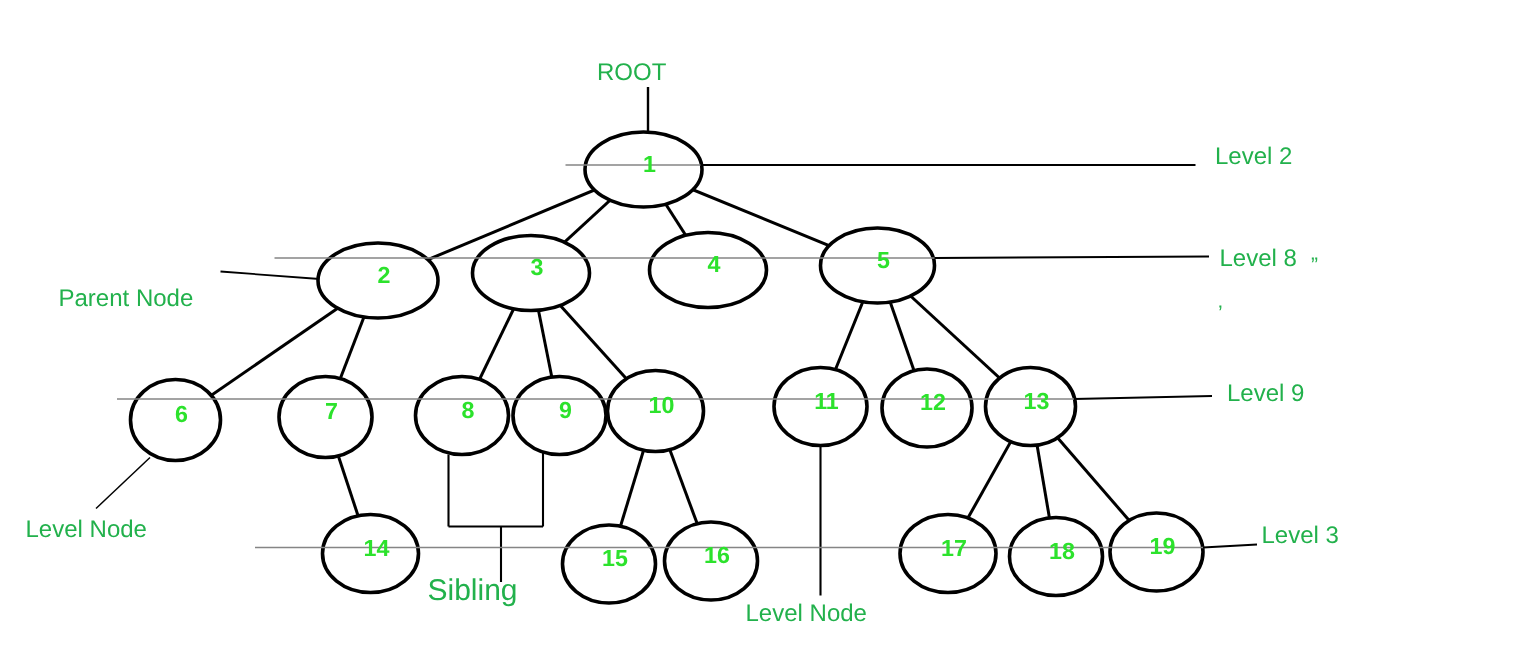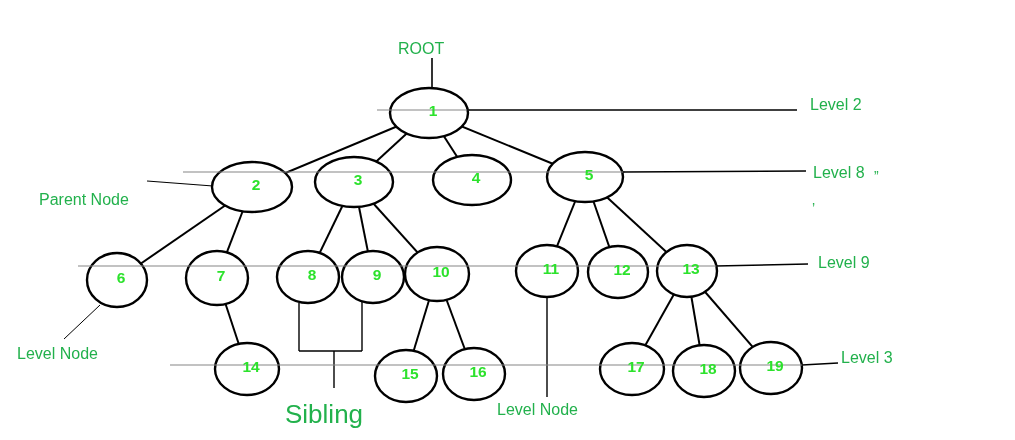--- a/index.html
+++ b/index.html
@@ -7,21 +7,21 @@
     position:relative;width:1015px;height:440px;background:#ffffff;overflow:hidden;
     font-family:"Liberation Sans","DejaVu Sans",sans-serif;
   }
   #tree-svg{position:absolute;left:0;top:0;}
   .lbl{
     position:absolute;color:#22b14c;font-size:16px;line-height:1.1;white-space:nowrap;
   }
   .lbl-root{left:398px;top:40px;}
   .lbl-parent{left:39px;top:191px;}
   .lbl-child{left:17px;top:345px;}
-  .lbl-sibling{left:285px;top:400px;font-size:26px;}
+  .lbl-sibling{left:285px;top:383px;font-size:20px;}
   .lbl-leaf{left:497px;top:401px;}
   .lbl-level0{left:810px;top:96px;}
   .lbl-level1{left:813px;top:164px;}
   .lbl-level2{left:818px;top:254px;}
   .lbl-level3{left:841px;top:349px;}
   .stray{position:absolute;color:#22b14c;font-size:14px;}
   .stray-1{left:874px;top:168px;}
   .stray-2{left:812px;top:200px;}
 </style>
 </head>

